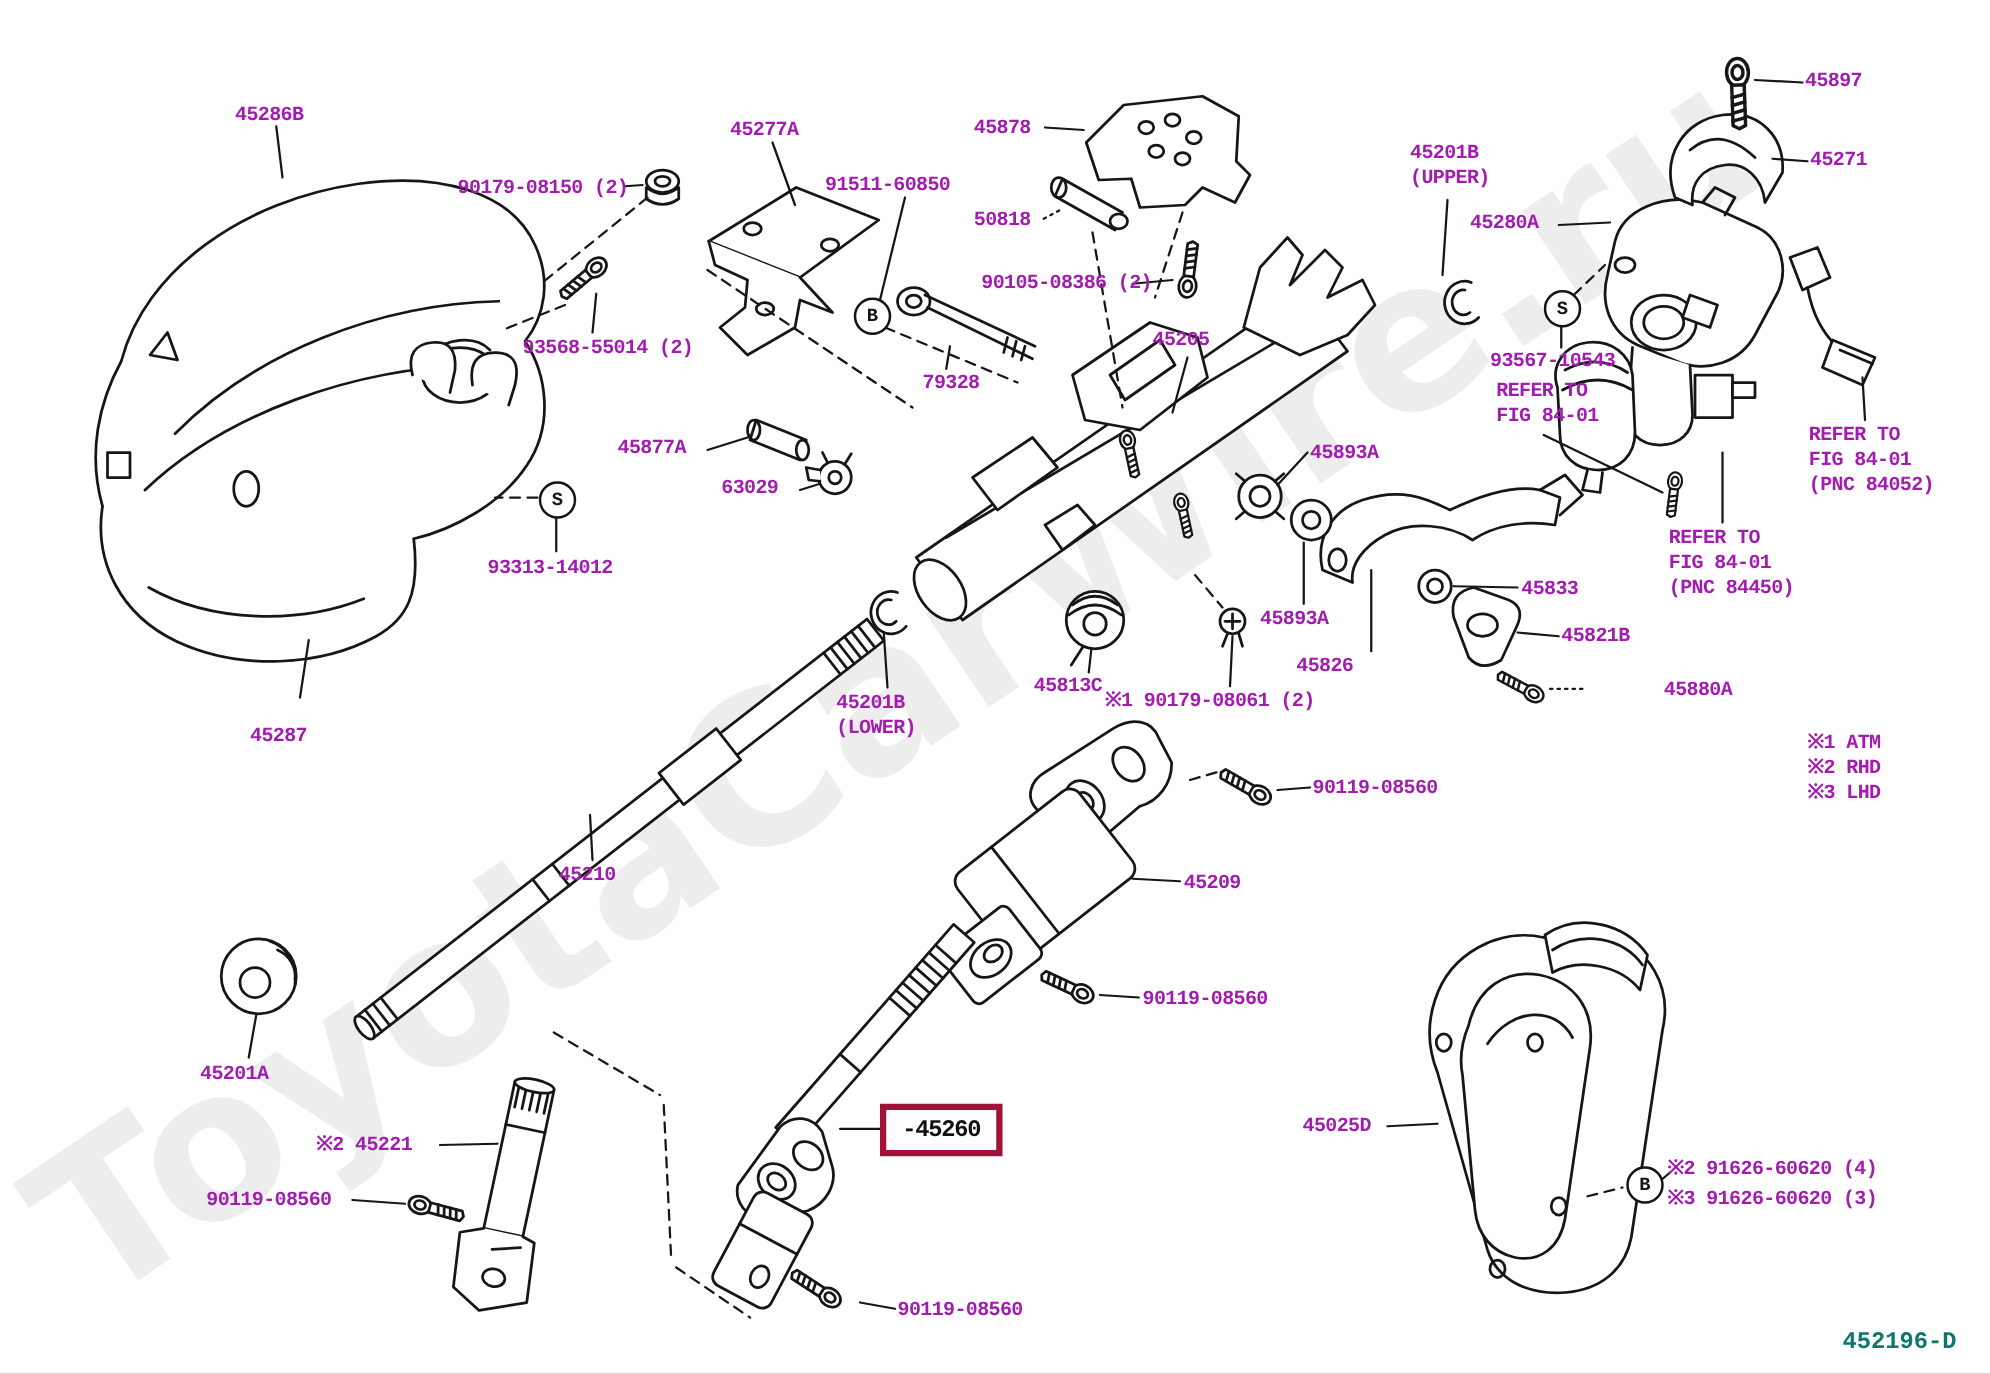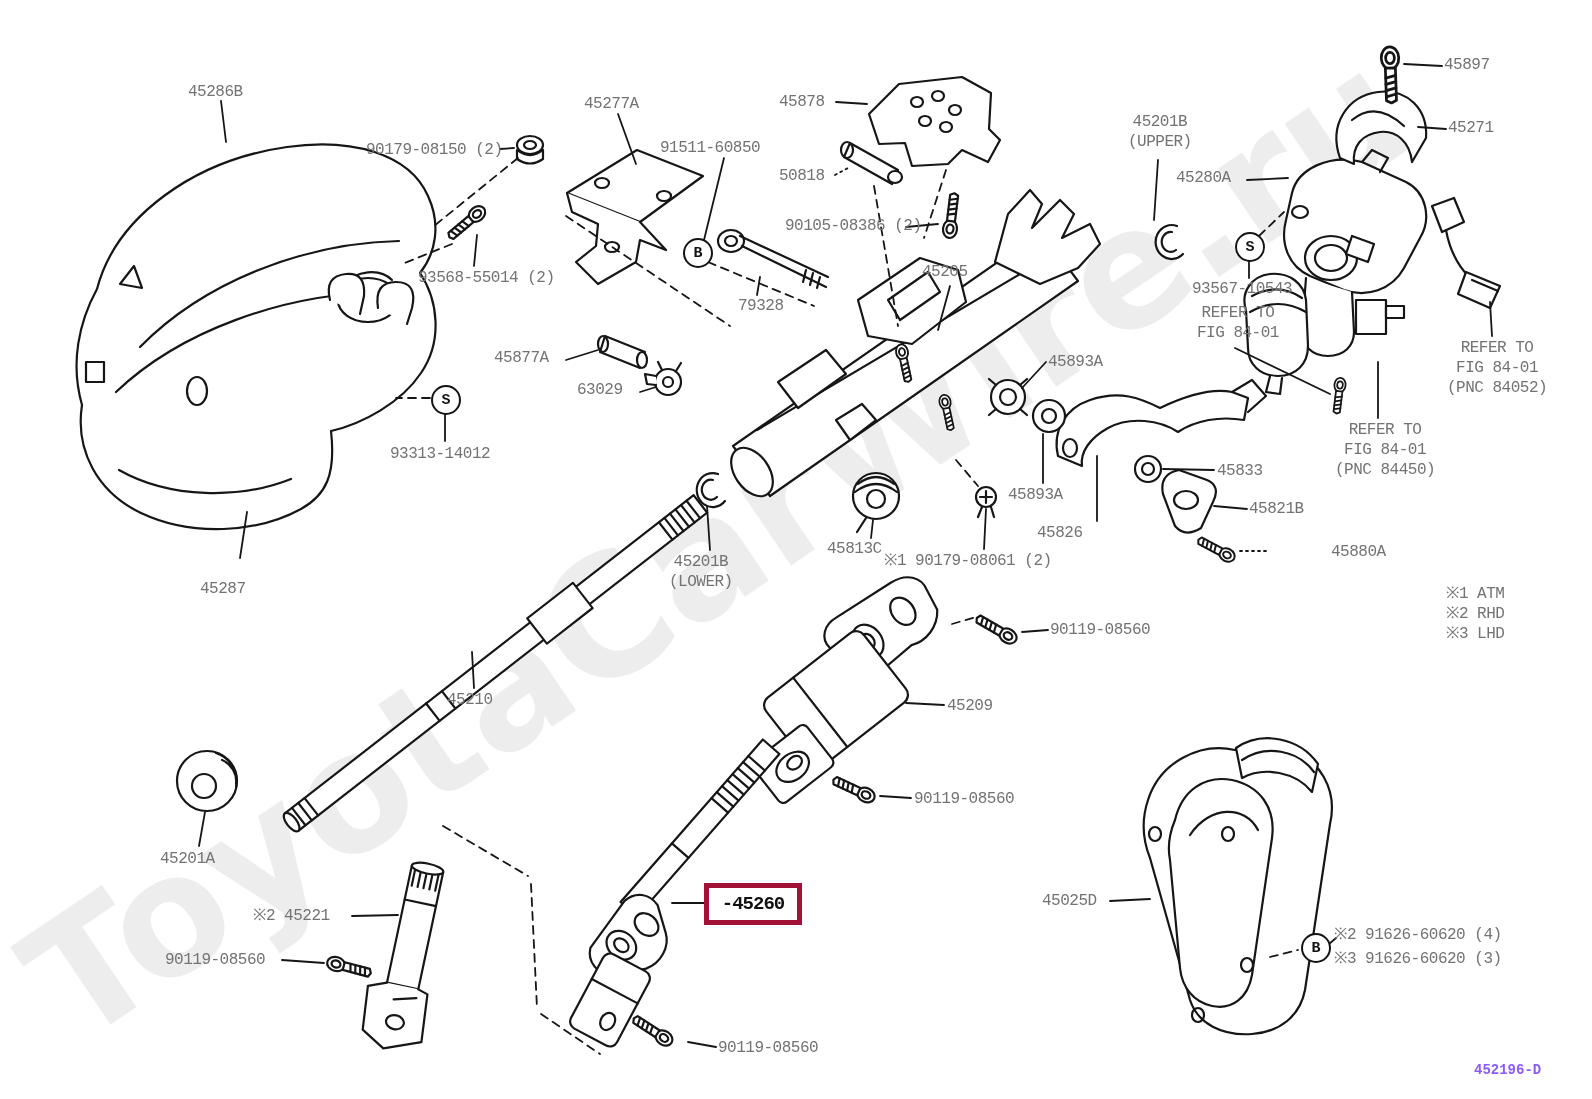--- a/index.html
+++ b/index.html
@@ -3,29 +3,29 @@
 <meta charset="utf-8">
 <style>
   html,body{margin:0;padding:0;background:#888;}
   #stage{position:relative;width:1592px;height:1099px;background:#ffffff;overflow:hidden;
          font-family:"Liberation Mono",monospace;}
   .watermark{position:absolute;left:45px;top:870px;height:260px;display:flex;align-items:center;
          font-family:"DejaVu Sans",sans-serif;font-weight:700;font-size:165px;color:#ededed;
          transform:rotate(-34deg);transform-origin:0 50%;white-space:nowrap;z-index:0;}
   #art{position:absolute;left:0;top:0;z-index:1;fill:none;stroke:#161616;stroke-width:2.2;
          stroke-linecap:round;stroke-linejoin:round;}
-  .lbl{position:absolute;z-index:2;font-weight:400;font-size:16px;line-height:1.25;
-         letter-spacing:-0.5px;color:#737373;white-space:pre-line;text-align:center;}
+  .lbl{position:absolute;z-index:2;font-weight:700;font-size:16px;line-height:1.25;
+         letter-spacing:-0.5px;color:#a21caf;white-space:pre-line;}
   .callout{position:absolute;z-index:2;width:26px;height:26px;border:2px solid #141414;
          border-radius:50%;background:#fff;display:flex;align-items:center;justify-content:center;
          font-weight:700;font-size:15px;color:#141414;}
   .red-box{position:absolute;z-index:3;left:704px;top:883px;width:88px;height:32px;
          border:5px solid #a21238;background:#fff;display:flex;align-items:center;
          justify-content:center;font-weight:700;font-size:19px;letter-spacing:-1px;color:#111;}
-  .code{position:absolute;z-index:2;font-weight:700;font-size:14px;color:#8b5cf6;}
+  .code{position:absolute;z-index:2;font-weight:700;font-size:19px;color:#0f766e;}
 </style>
 </head>
 <body>
 
 <div id="stage">
 
   <div class="watermark">ToyotaCarWire.ru</div>
 
   <svg id="art" width="1592" height="1099" viewBox="0 0 1592 1099">
     <defs>

